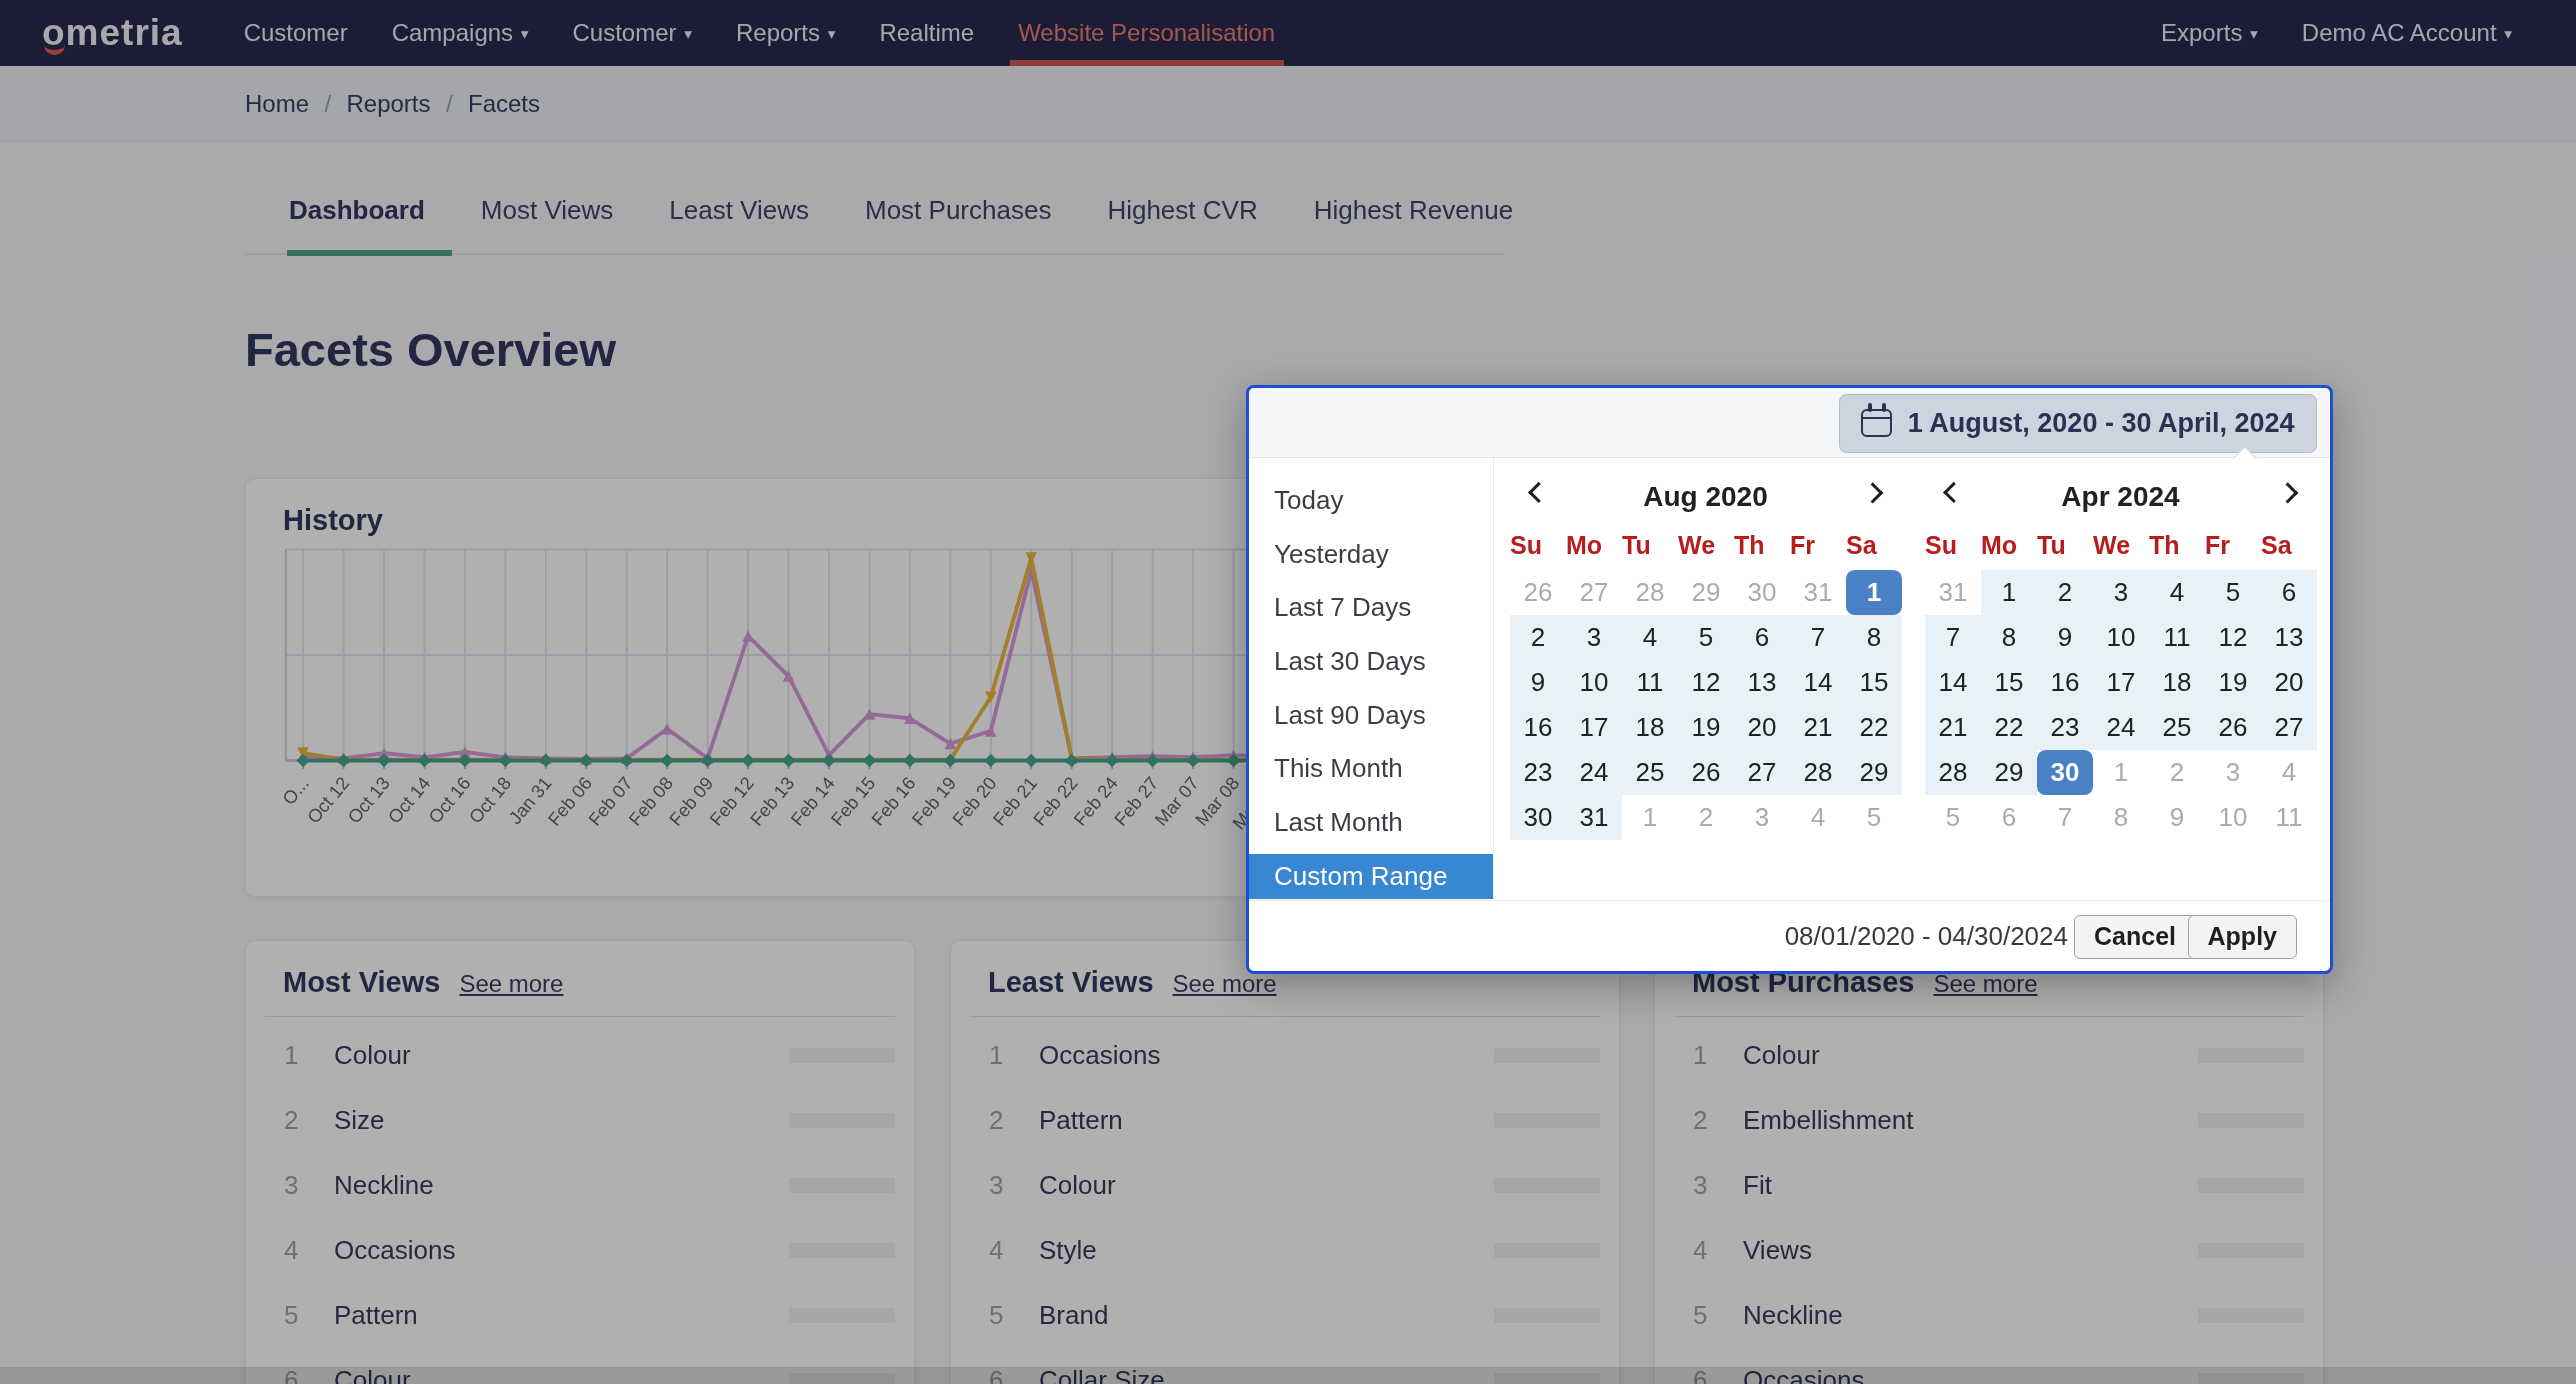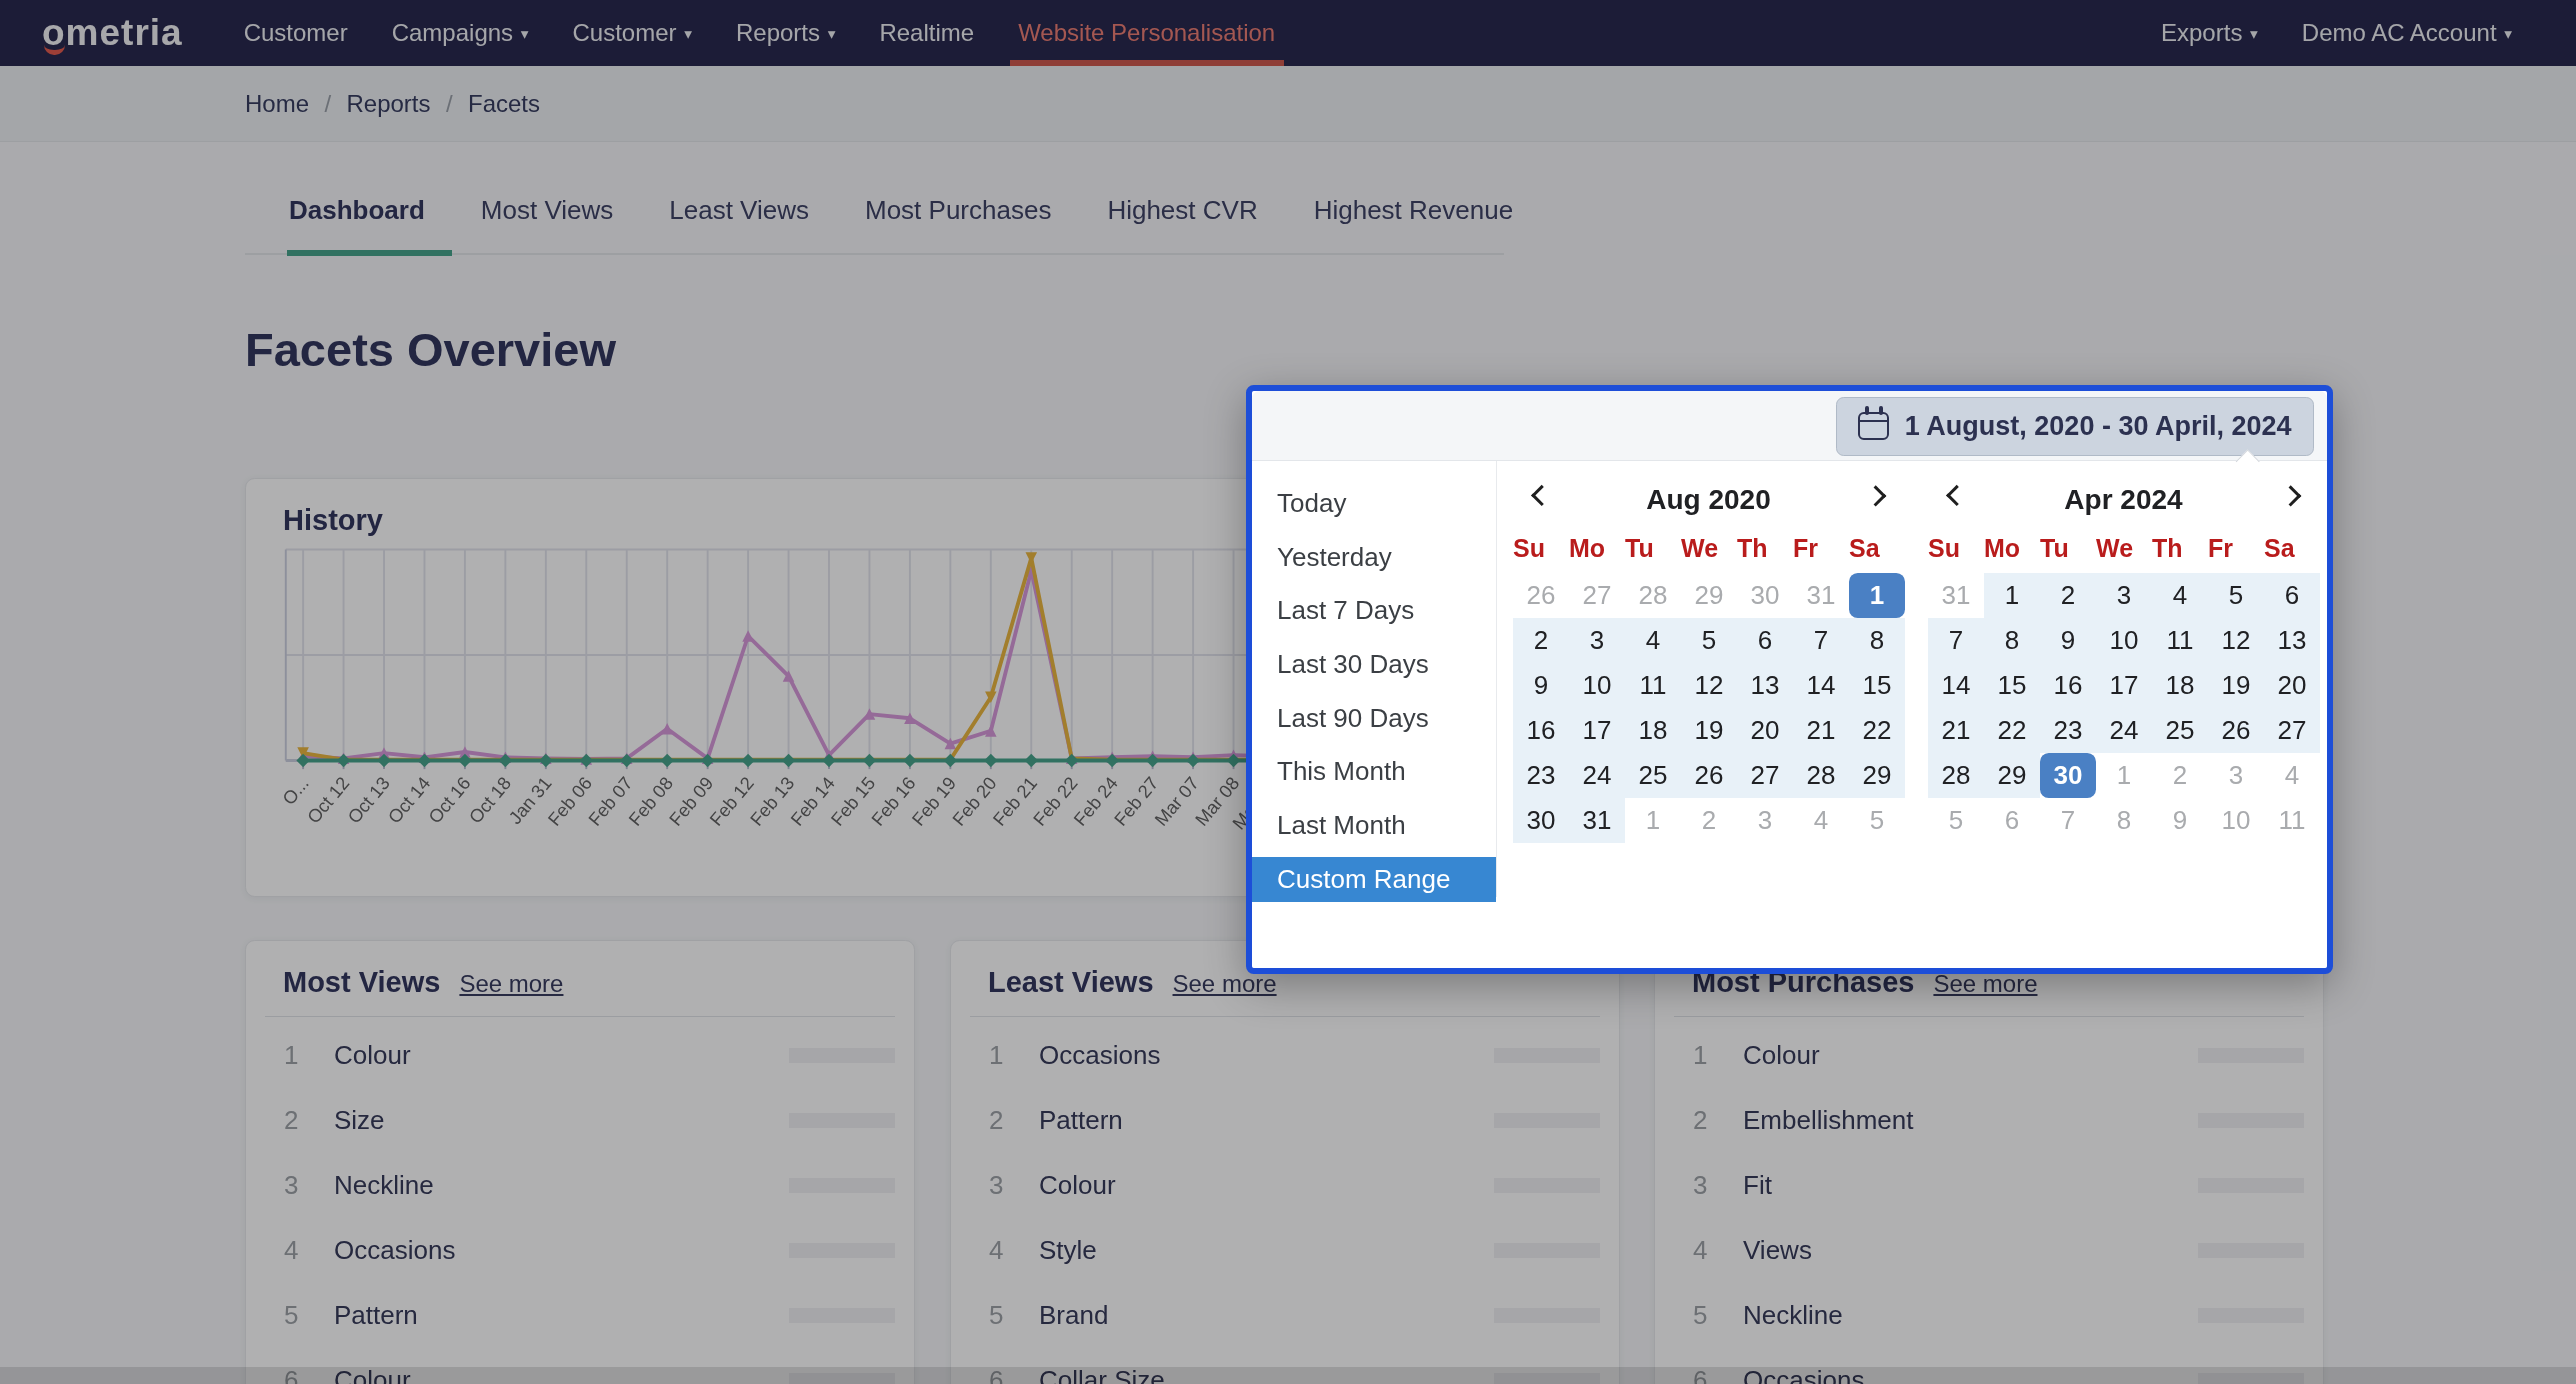--- a/index.html
+++ b/index.html
@@ -47,21 +47,21 @@
   .bar{position:absolute;right:19px;top:50%;margin-top:-7.7px;width:106px;height:15.4px;background:#f0f1f3;}
   .bar-fill{height:100%;background:#c7cacf;}
 
   .chart-holder{position:absolute;left:35px;top:58px;}
 
   
   .dim{position:absolute;inset:0;background:rgba(8,8,12,0.32);z-index:10;}
   .bottom-shade{position:absolute;left:0;right:0;bottom:0;height:17.4px;background:rgba(0,0,0,0.12);z-index:25;}
 
   
-  .picker{position:absolute;left:1246px;top:385px;width:1087px;height:589px;background:#fff;border:6px solid #1d4ed8;border-radius:7.7px;box-shadow:0 11.6px 42px rgba(0,0,0,.30);z-index:20;color:#202124;}
+  .picker{position:absolute;left:1246px;top:385px;width:1087px;height:589px;background:#fff;border:3px solid #1d4ed8;border-radius:7.7px;box-shadow:0 11.6px 42px rgba(0,0,0,.30);z-index:20;color:#202124;}
   .picker-head{position:absolute;left:0;top:0;right:0;height:70px;background:#f4f6f8;border-bottom:1.9px solid #e3e6ea;border-radius:7.7px 7.7px 0 0;}
   .range-button{position:absolute;right:13.5px;top:5.8px;height:59px;display:flex;align-items:center;gap:15.4px;padding:0 21px;background:#ccd4df;border:1.9px solid #b0bac7;border-radius:7.7px;cursor:pointer;}
   .range-button-label{font-size:27px;font-weight:bold;color:#2c3150;white-space:nowrap;}
   .cal-icon{position:relative;width:31px;height:28px;border:2.9px solid #2c3150;border-radius:5.8px;}
   .cal-icon .ear{position:absolute;top:-8.7px;width:3.9px;height:9.6px;background:#2c3150;border-radius:1.9px;}
   .cal-icon .ear.l{left:4.8px}.cal-icon .ear.r{right:4.8px}
   .cal-icon .line{position:absolute;left:0;right:0;top:5.8px;border-top:2.9px solid #2c3150;}
   .pop-caret{position:absolute;left:987px;top:62px;width:17.4px;height:17.4px;background:#fff;border-left:1.9px solid #d3d7dc;border-top:1.9px solid #d3d7dc;transform:rotate(45deg);z-index:3;}
 
   .presets{position:absolute;left:0;top:70px;width:245px;bottom:71px;margin:0;padding:20px 0 0;list-style:none;border-right:1.9px solid #e8eaed;}
@@ -560,16 +560,21 @@
           <div class="day out">5</div>
           <div class="day out">6</div>
           <div class="day out">7</div>
           <div class="day out">8</div>
           <div class="day out">9</div>
           <div class="day out">10</div>
           <div class="day out">11</div>
         </div>
       </div>
 
+    <div class="picker-foot">
+      <span class="foot-range">08/01/2020 - 04/30/2024</span>
+      <button class="foot-btn cancel">Cancel</button>
+      <button class="foot-btn apply">Apply</button>
+    </div>
   </div>
 
 </div>
 
 
 </body></html>

